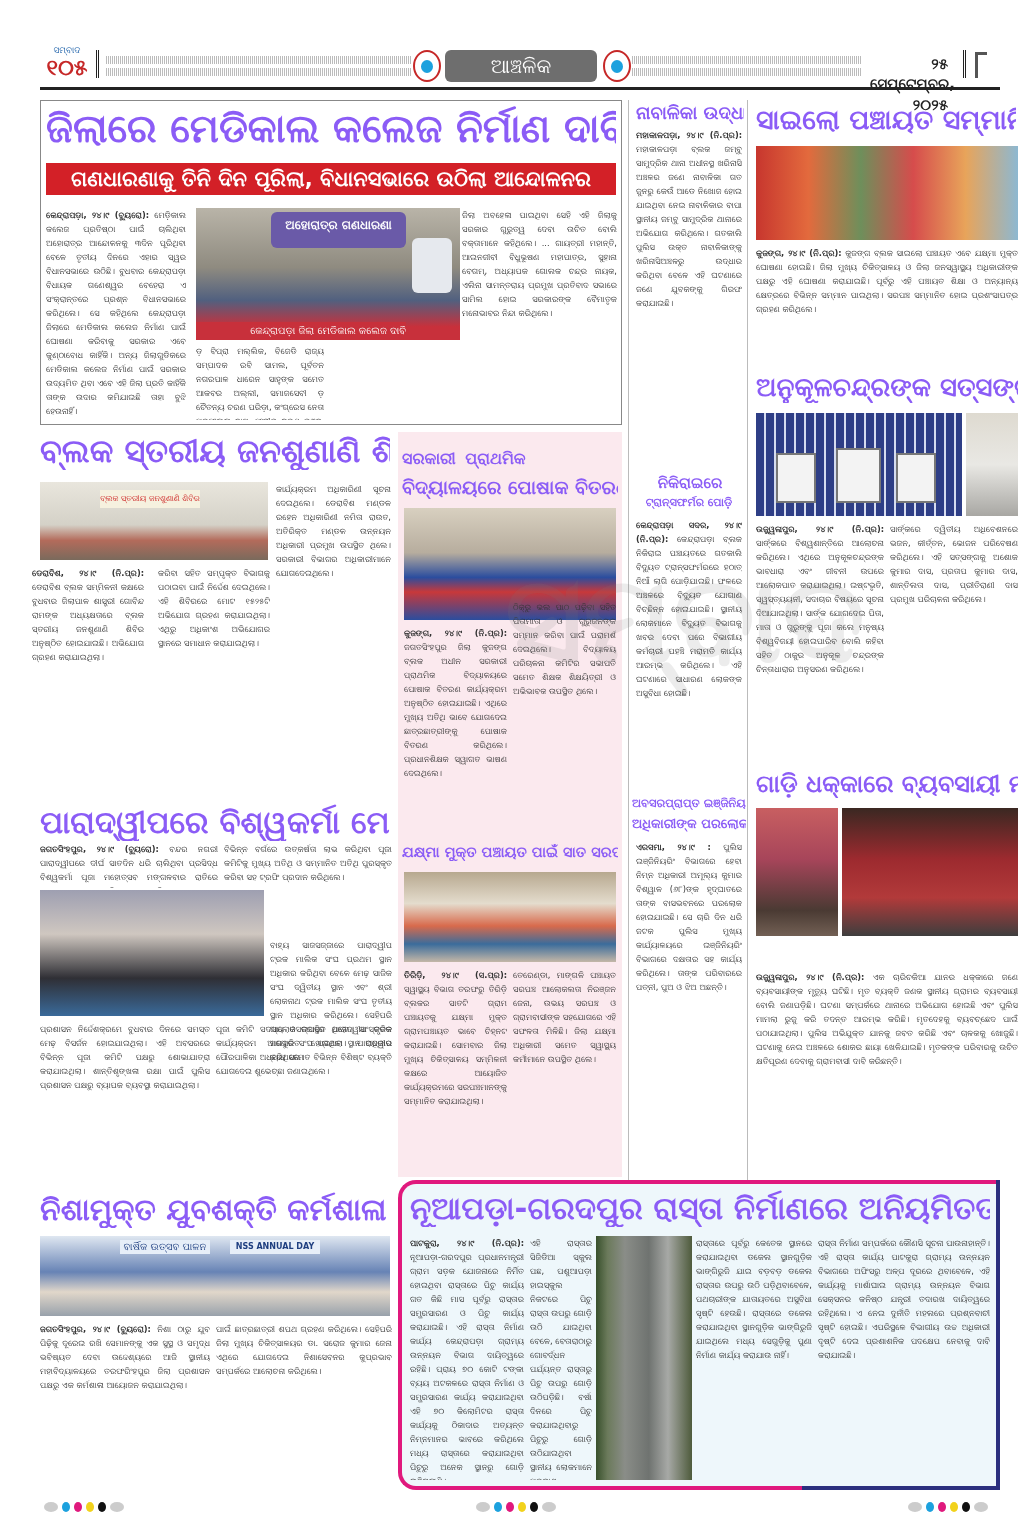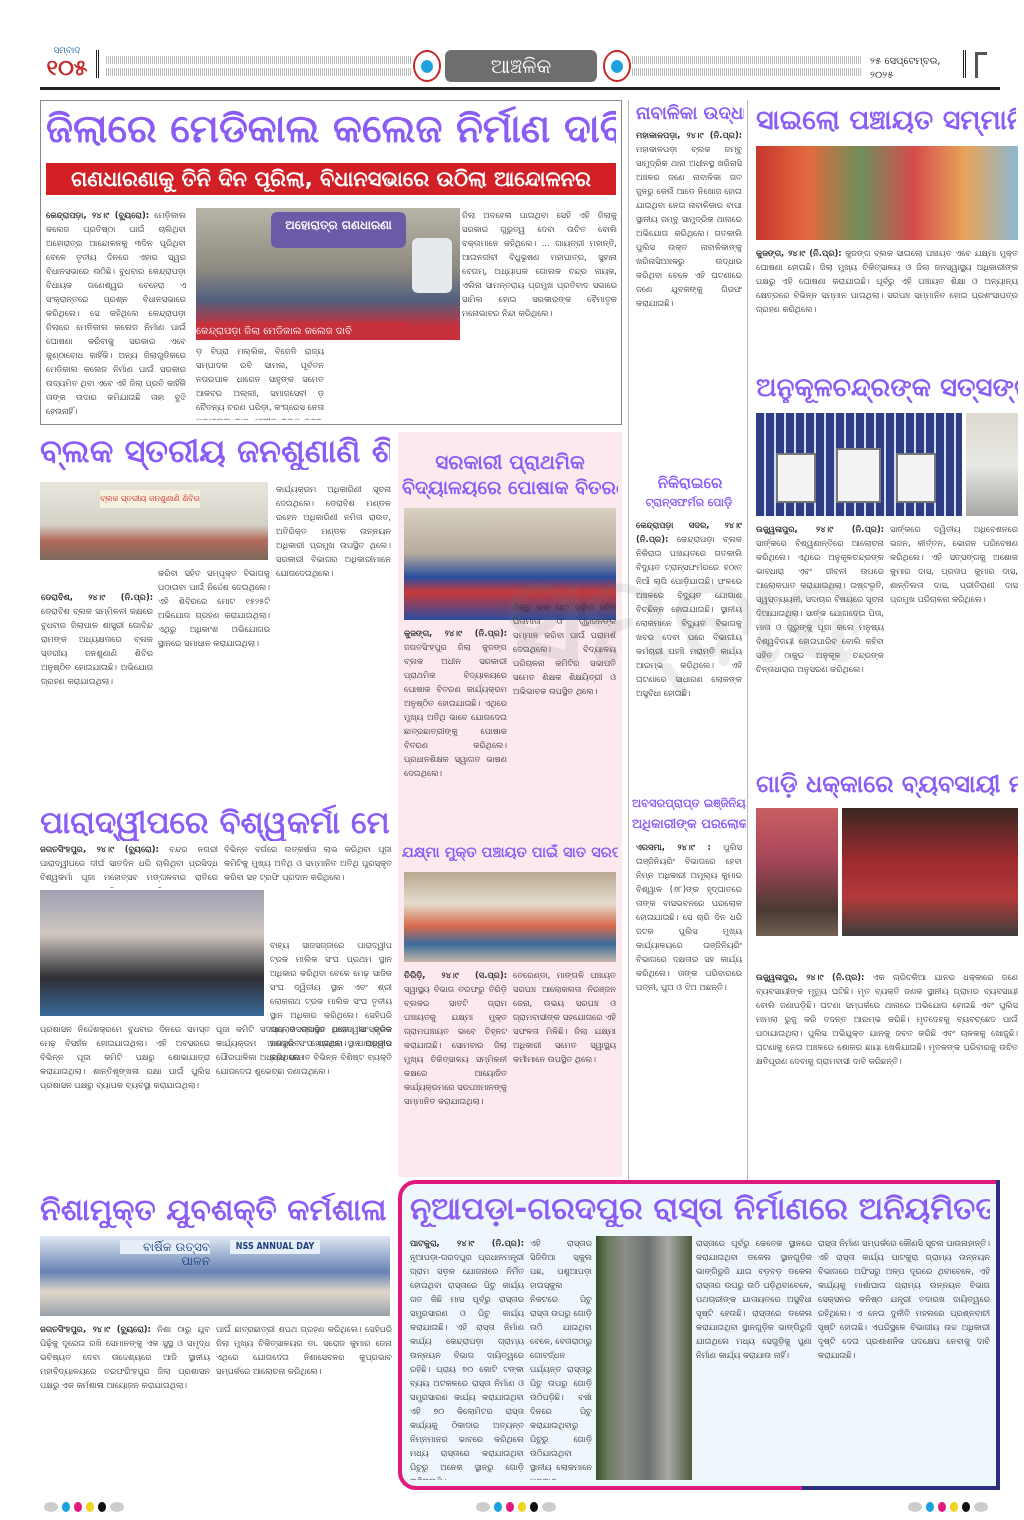--- a/index.html
+++ b/index.html
@@ -5,21 +5,21 @@
   * { box-sizing: border-box; margin: 0; padding: 0; }
   body { width: 1024px; height: 1520px; background: #fff; font-family: "DejaVu Sans", sans-serif; color: #222; position: relative; overflow: hidden; }
   .abs { position: absolute; }
   .hdr-logo { left: 46px; top: 46px; width: 42px; height: 44px; text-align: center; font-size: 9px; color: #1a5fa8; line-height: 1; }
   .hdr-logo .num { font-size: 22px; font-weight: bold; color: #c62828; display: block; margin-top: 2px; }
   .hdr-rule { top: 50px; height: 28px; border-left: 3px double #222; border-right: 3px double #222; }
   .hatch { height: 8px; background: repeating-linear-gradient(90deg, #bbb 0 1px, #fff 1px 2px); position: absolute; }
   .sec-pill { left: 445px; top: 50px; width: 152px; height: 32px; background: #6e6e6e; border-radius: 6px; color: #fff; font-size: 20px; text-align: center; line-height: 32px; }
   .dot-ring { width: 28px; height: 32px; border: 2px solid #c62828; border-radius: 50%; top: 50px; }
   .dot-ring::after { content: ""; position: absolute; left: 6px; top: 8px; width: 12px; height: 13px; background: #1ca1de; border-radius: 50%; }
-  .hdr-date { left: 870px; top: 54px; font-size: 10px; text-align: left; width: 78px; line-height: 1.35; }
+  .hdr-date { left: 870px; top: 54px; font-size: 15px; text-align: right; width: 78px; line-height: 1.35; font-weight: bold; }
   .page-num { left: 975px; top: 52px; width: 12px; height: 26px; border-top: 3px solid #555; border-left: 3px solid #555; }
   .hdr-line { left: 40px; top: 87px; width: 960px; height: 3px; background: #222; }
   .box { border: 1px solid #888; }
   .headline { font-weight: bold; color: #8b5cf6; white-space: nowrap; overflow: hidden; }
   .col { font-size: 8.3px; line-height: 14px; color: #333; overflow: hidden; text-align: justify; }
   .photo { overflow: hidden; }
   .red-strip { background: #d32027; color: #fff; font-weight: bold; text-align: center; }
   .pink { background: #fbe9ee; }
   .light-blue { background: #eef7fb; }
   .footer-dots { top: 1502px; height: 10px; display: flex; gap: 4px; align-items: center; }
@@ -52,21 +52,21 @@
 
 <div class="abs box" style="left:40px; top:100px; width:582px; height:325px;"></div>
 <div class="abs headline" style="left:46px; top:106px; width:570px; font-size:39px; text-align:center;">ଜିଲାରେ ମେଡିକାଲ କଲେଜ ନିର୍ମାଣ ଦାବି</div>
 <div class="abs red-strip" style="left:46px; top:163px; width:570px; height:32px; font-size:21px; line-height:32px;">ଗଣଧାରଣାକୁ ତିନି ଦିନ ପୂରିଲା, ବିଧାନସଭାରେ ଉଠିଲା ଆନ୍ଦୋଳନର ସ୍ୱର</div>
 <div class="abs col" style="left:46px; top:208px; width:140px; height:210px;">
   <span class="byline">କେନ୍ଦ୍ରାପଡ଼ା, ୨୪।୯ (ବ୍ୟୁରୋ):</span>
   <span>ମେଡ଼ିକାଲ କଲେଜ ପ୍ରତିଷ୍ଠା ପାଇଁ ଚାଲିଥିବା ଅହୋରାତ୍ର ଆନ୍ଦୋଳନକୁ ୩ଦିନ ପୂରିଥିବା ବେଳେ ତୃତୀୟ ଦିନରେ ଏହାର ସ୍ୱର ବିଧାନସଭାରେ ଉଠିଛି। ବୁଧବାର କେନ୍ଦ୍ରାପଡ଼ା ବିଧାୟକ ଗଣେଶ୍ୱର ବେହେରା ଏ ସଂକ୍ରାନ୍ତରେ ପ୍ରଶ୍ନ ବିଧାନସଭାରେ କରିଥିଲେ। ସେ କହିଥିଲେ କେନ୍ଦ୍ରାପଡ଼ା ଜିଲାରେ ମେଡିକାଲ କଲେଜ ନିର୍ମାଣ ପାଇଁ ଘୋଷଣା କରିବାକୁ ସରକାର ଏବେ କୁଣ୍ଠାବୋଧ କାହିଁକି। ଅନ୍ୟ ଜିଲାଗୁଡିକରେ ମେଡିକାଲ କଲେଜ ନିର୍ମାଣ ପାଇଁ ସରକାର ଉଦ୍ୟମିତ ଥିବା ଏବେ ଏହି ଜିଲା ପ୍ରତି କାହିଁକି ତାଙ୍କ ଉଦାର କମିଯାଇଛି ତାହା ବୁଝି ହେଉନାହିଁ।</span>
 </div>
 <div class="abs photo" style="left:196px; top:208px; width:264px; height:132px; background:linear-gradient(180deg,#b9b4a8 0%,#8f8b80 45%,#51607f 70%,#c8303b 90%);">
   <div style="position:absolute; left:75px; top:4px; width:135px; height:36px; background:#6a5aa8; color:#fff; font-size:12px; font-weight:bold; text-align:center; line-height:26px;border-radius:6px;">ଅହୋରାତ୍ର ଗଣଧାରଣା</div>
-  <div style="position:absolute; left:0; bottom:0; width:210px; height:18px; background:#c8303b; color:#fff; font-size:10px; text-align:left; line-height:18px; white-space:nowrap; overflow:hidden;">କେନ୍ଦ୍ରାପଡ଼ା ଜିଲା ମେଡିକାଲ କଲେଜ ଦାବି</div>
+  <div style="position:absolute; left:0; bottom:0; width:210px; height:18px; background:#c8303b; color:#fff; font-size:10px; text-align:right; line-height:18px; white-space:nowrap; overflow:hidden;">କେନ୍ଦ୍ରାପଡ଼ା ଜିଲା ମେଡିକାଲ କଲେଜ ଦାବି</div>
   <div style="position:absolute; right:8px; top:30px; width:40px; height:55px; background:#e6e9ee; border-radius:6px;"></div>
 </div>
 <div class="abs col" style="left:196px; top:344px; width:128px; height:76px;">ଡ଼ ବିପ୍ରା ମଲ୍ଲିକ, ବିଜେଡି ରାଜ୍ୟ ସମ୍ପାଦକ ରବି ସାମଲ, ପୂର୍ବତନ ନଗରପାଳ ଧାରେନ ସାହୁଙ୍କ ସମେତ ଆକବର ଅଲ୍ଲୀ, ସମାଜସେବୀ ଡ଼ ଚୈତନ୍ୟ ଚରଣ ପରିଡ଼ା, କଂଗ୍ରେସ ନେତା ପ୍ରଫୁଲ୍ଲ ଦାସ, ଫକୀର ଚରଣ ଭଞ୍ଜ, ବିକାଶ ବେହେରା, ମାଧବ ଦାସ, ନାରାୟଣ ବିଶ୍ୱାଳ,</div>
 <div class="abs col" style="left:462px; top:208px; width:155px; height:212px;">ଜିଲା ଅବହେଳା ପାଇଥିବା ସେହି ଏହି ଜିଲାକୁ ସରକାର ଗୁରୁତ୍ୱ ଦେବା ଉଚିତ ବୋଲି ବକ୍ତାମାନେ କହିଥିଲେ। ... ଗାୟତ୍ରୀ ମହାନ୍ତି, ଆଇନଜୀବୀ ବିଧୁଭୂଷଣ ମହାପାତ୍ର, ସୁହାନା ବେଗମ୍, ଅଧ୍ୟାପକ ଗୋଲକ ଚନ୍ଦ୍ର ନାୟକ, ଏଲିନା ସାମନ୍ତରାୟ ପ୍ରମୁଖ ପ୍ରତିବାଦ ସଭାରେ ସାମିଲ ହୋଇ ସରକାରଙ୍କ ବୈମାତୃକ ମନୋଭାବର ନିନ୍ଦା କରିଥିଲେ।</div>
 
 <div class="abs vline" style="left:628px; top:100px; height:1080px;"></div>
 <div class="abs headline" style="left:636px; top:102px; width:108px; font-size:18px; text-align:center;">ନାବାଳିକା ଉଦ୍ଧାର</div>
 <div class="abs col" style="left:636px; top:128px; width:106px; height:300px;">
   <span class="byline">ମହାକାଳପଡ଼ା, ୨୪।୯ (ନି.ପ୍ର):</span>
   <span>ମହାକାଳପଡ଼ା ବ୍ଲକ ଜମ୍ବୁ ସାମୁଦ୍ରିକ ଥାନା ଅଧୀନସ୍ଥ ଖରିନାସି ଅଞ୍ଚଳର ଜଣେ ନାବାଳିକା ଗତ ଜୁନରୁ କେଉଁ ଆଡେ ନିଖୋଜ ହୋଇ ଯାଇଥିବା ନେଇ ନାବାଳିକାର ବାପା ସ୍ଥାନୀୟ ଜମ୍ବୁ ସାମୁଦ୍ରିକ ଥାନାରେ ଅଭିଯୋଗ କରିଥିଲେ। ଗତକାଲି ପୁଲିସ ଉକ୍ତ ନାବାଳିକାଙ୍କୁ ଖରିନାସିଅଞ୍ଚଳରୁ ଉଦ୍ଧାର କରିଥିବା ବେଳେ ଏହି ଘଟଣାରେ ଜଣେ ଯୁବକଙ୍କୁ ଗିରଫ କରାଯାଇଛି।</span>
@@ -90,29 +90,29 @@
 <div class="abs col" style="left:756px; top:522px; width:128px; height:240px;">
   <span class="byline">ଉଜ୍ଜ୍ୱଳାପୁର, ୨୪।୯ (ନି.ପ୍ର):</span>
   <span>ସାର୍ଙ୍କରେ ବିଶ୍ୱଶାନ୍ତିରେ ଆଲୋଚନା କରିଥିଲେ। ଏଥିରେ ଅନୁକୂଳଚନ୍ଦ୍ରଙ୍କ ଭାବଧାରା ଏବଂ ଜୀବନୀ ଉପରେ ଆଲୋକପାତ କରାଯାଇଥିଲା। ଇଷ୍ଟଭୃତି, ସ୍ୱସ୍ତ୍ୟୟନୀ, ସଦାଚାର ବିଷୟରେ ସୂଚନା ଦିଆଯାଇଥିଲା। ସାର୍ଙ୍କ ଯୋଗଦେଇ ପିତା, ମାତା ଓ ଗୁରୁଙ୍କୁ ପୂଜା କଲେ ମନୁଷ୍ୟ ବିଶ୍ୱବିଜୟୀ ହୋଇପାରିବ ବୋଲି କହିବା ସହିତ ଠାକୁର ଅନୁକୂଳ ଚନ୍ଦ୍ରଙ୍କ ଚିନ୍ତାଧାରାର ଅନୁସରଣ କରିଥିଲେ।</span>
 </div>
 <div class="abs col" style="left:890px; top:522px; width:128px; height:240px;">ସାର୍ଙ୍କରେ ଦ୍ୱିତୀୟ ଅଧିବେଶନରେ ଭଜନ, କୀର୍ତ୍ତନ, ଭୋଜନ ପରିବେଷଣ କରିଥିଲେ। ଏହି ସତ୍‌ସଙ୍ଗକୁ ଅଶୋକ କୁମାର ଦାସ, ପ୍ରତାପ କୁମାର ଦାସ, ଶାନ୍ତିଲତା ଦାସ, ପ୍ରୀତିରାଣୀ ଦାସ ପ୍ରମୁଖ ପରିଚାଳନା କରିଥିଲେ।</div>
 
 <div class="abs headline" style="left:40px; top:432px; width:350px; font-size:32px;">ବ୍ଲକ ସ୍ତରୀୟ ଜନଶୁଣାଣି ଶିବିର</div>
 <div class="abs photo" style="left:40px; top:482px; width:228px; height:78px; background:linear-gradient(180deg,#e9e6dd 0%,#d4d1c7 55%,#b36b5b 75%,#7a6a5c 100%);">
   <div style="position:absolute; left:60px; top:8px; width:100px; height:18px; background:#f6f1df; color:#c22; font-size:8px; text-align:center; line-height:18px; white-space:nowrap; overflow:hidden;">ବ୍ଲକ ସ୍ତରୀୟ ଜନଶୁଣାଣି ଶିବିର</div>
 </div>
-<div class="abs col" style="left:41px; top:566px; width:112px; height:228px;margin-top:24px;">
+<div class="abs col" style="left:32px; top:566px; width:112px; height:228px;">
   <span class="byline">ଡେରାବିଶ, ୨୪।୯ (ନି.ପ୍ର):</span>
   <span>ଡେରାବିଶ ବ୍ଲକ ସମ୍ମିଳନୀ କକ୍ଷରେ ବୁଧବାର ଜିଲାପାଳ ଶାସ୍ତ୍ରୀ ଗୋବିନ୍ଦ ରାମଙ୍କ ଅଧ୍ୟକ୍ଷତାରେ ବ୍ଲକ ସ୍ତରୀୟ ଜନଶୁଣାଣି ଶିବିର ଅନୁଷ୍ଠିତ ହୋଇଯାଇଛି। ଅଭିଯୋଗ ଗ୍ରହଣ କରାଯାଇଥିଲା।</span>
 </div>
 <div class="abs col" style="left:158px; top:566px; width:112px; height:228px;">କରିବା ସହିତ ସମ୍ପୃକ୍ତ ବିଭାଗକୁ ପଠାଇବା ପାଇଁ ନିର୍ଦ୍ଦେଶ ଦେଇଥିଲେ। ଏହି ଶିବିରରେ ମୋଟ ୧୫୨୫ଟି ଅଭିଯୋଗ ଗ୍ରହଣ କରାଯାଇଥିଲା। ଏଥିରୁ ଅଧିକାଂଶ ଅଭିଯୋଗର ସ୍ଥାନରେ ସମାଧାନ କରାଯାଇଥିଲା।</div>
 <div class="abs col" style="left:276px; top:482px; width:115px; height:312px;">କାର୍ଯ୍ୟକ୍ରମ ଅଧିକାରିଣୀ ସୂଚନା ଦେଇଥିଲେ। ଡେରାବିଶ ମଣ୍ଡଳ ରହେନ ଅଧିକାରିଣୀ ନମିତା ରାଉତ, ଅତିରିକ୍ତ ମଣ୍ଡଳ ଉନ୍ନୟନ ଅଧିକାରୀ ପ୍ରମୁଖ ଉପସ୍ଥିତ ଥିଲେ। ସରକାରୀ ବିଭାଗର ଅଧିକାରୀମାନେ ଯୋଗଦେଇଥିଲେ।</div>
 
 <div class="abs pink" style="left:398px; top:432px; width:224px; height:745px;"></div>
-<div class="abs headline" style="left:402px; top:450px; width:216px; font-size:20px; text-align:center;">ସରକାରୀ ପ୍ରାଥମିକ</div>
+<div class="abs headline" style="left:402px; top:450px; width:216px; font-size:16px; text-align:left;font-family:Liberation Mono, monospace;">ସରକାରୀ ପ୍ରାଥମିକ</div>
 <div class="abs headline" style="left:402px; top:476px; width:216px; font-size:19px; text-align:center;">ବିଦ୍ୟାଳୟରେ ପୋଷାକ ବିତରଣ</div>
 <div class="abs photo" style="left:404px; top:508px; width:212px; height:112px; background:linear-gradient(180deg,#d8d0c0 0%,#b7ad9e 40%,#2b4d9e 62%,#c8383a 75%,#2b4d9e 100%);"></div>
 <div class="abs col" style="left:404px; top:626px; width:103px; height:300px;">
   <span class="byline">କୁଜଙ୍ଗ, ୨୪।୯ (ନି.ପ୍ର):</span>
   <span>ଜଗତସିଂହପୁର ଜିଲା କୁଜଙ୍ଗ ବ୍ଲକ ଅଧୀନ ସରକାରୀ ପ୍ରାଥମିକ ବିଦ୍ୟାଳୟରେ ପୋଷାକ ବିତରଣ କାର୍ଯ୍ୟକ୍ରମ ଅନୁଷ୍ଠିତ ହୋଇଯାଇଛି। ଏଥିରେ ମୁଖ୍ୟ ଅତିଥି ଭାବେ ଯୋଗଦେଇ ଛାତ୍ରଛାତ୍ରୀଙ୍କୁ ପୋଷାକ ବିତରଣ କରିଥିଲେ। ପ୍ରଧାନଶିକ୍ଷକ ସ୍ୱାଗତ ଭାଷଣ ଦେଇଥିଲେ।</span>
 </div>
 <div class="abs col" style="left:513px; top:600px; width:103px; height:180px;">ଠିକ୍‌ରୁ ଭଲ ପାଠ ପଢ଼ିବା ସହିତ ପିତାମାତା ଓ ଗୁରୁଜନଙ୍କ ସମ୍ମାନ କରିବା ପାଇଁ ପରାମର୍ଶ ଦେଇଥିଲେ। ବିଦ୍ୟାଳୟ ପରିଚାଳନା କମିଟିର ସଭାପତି ସମେତ ଶିକ୍ଷକ ଶିକ୍ଷୟିତ୍ରୀ ଓ ଅଭିଭାବକ ଉପସ୍ଥିତ ଥିଲେ।</div>
 <div class="abs" style="left:505px; top:560px; font-size:120px; color:rgba(120,120,120,0.14); font-weight:bold; line-height:1; white-space:nowrap;">ସମ୍ବାଦ</div>
 
 <div class="abs headline" style="left:636px; top:474px; width:108px; font-size:15px; text-align:center;">ନିକିରାଇରେ</div>
@@ -151,21 +151,21 @@
 <div class="abs headline" style="left:756px; top:770px; width:262px; font-size:24px; text-align:center;">ଗାଡ଼ି ଧକ୍କାରେ ବ୍ୟବସାୟୀ ମୃତ</div>
 <div class="abs photo" style="left:756px; top:808px; width:82px; height:128px; background:linear-gradient(180deg,#c85f61 0%,#a7455a 40%,#4a3a33 80%,#726054 100%);"></div>
 <div class="abs photo" style="left:842px; top:808px; width:176px; height:128px; background:linear-gradient(180deg,#3a2822 0%,#9d2a2f 40%,#b23a3a 70%,#3e3e3e 100%);"></div>
 <div class="abs col" style="left:756px; top:942px; width:262px; height:234px;margin-top:28px;">
   <span class="byline">ଉଜ୍ଜ୍ୱଳାପୁର, ୨୪।୯ (ନି.ପ୍ର):</span>
   <span>ଏକ ଚାରିଚକିଆ ଯାନର ଧକ୍କାରେ ଜଣେ ବ୍ୟବସାୟୀଙ୍କ ମୃତ୍ୟୁ ଘଟିଛି। ମୃତ ବ୍ୟକ୍ତି ଜଣକ ସ୍ଥାନୀୟ ଗ୍ରାମର ବ୍ୟବସାୟୀ ବୋଲି ଜଣାପଡ଼ିଛି। ଘଟଣା ସମ୍ପର୍କରେ ଥାନାରେ ଅଭିଯୋଗ ହୋଇଛି ଏବଂ ପୁଲିସ ମାମଲା ରୁଜୁ କରି ତଦନ୍ତ ଆରମ୍ଭ କରିଛି। ମୃତଦେହକୁ ବ୍ୟବଚ୍ଛେଦ ପାଇଁ ପଠାଯାଇଥିଲା। ପୁଲିସ ଅଭିଯୁକ୍ତ ଯାନକୁ ଜବତ କରିଛି ଏବଂ ଚାଳକକୁ ଖୋଜୁଛି। ଘଟଣାକୁ ନେଇ ଅଞ୍ଚଳରେ ଶୋକର ଛାୟା ଖେଳିଯାଇଛି। ମୃତକଙ୍କ ପରିବାରକୁ ଉଚିତ କ୍ଷତିପୂରଣ ଦେବାକୁ ଗ୍ରାମବାସୀ ଦାବି କରିଛନ୍ତି।</span>
 </div>
 
 <div class="abs headline" style="left:40px; top:1192px; width:350px; font-size:30px;">ନିଶାମୁକ୍ତ ଯୁବଶକ୍ତି କର୍ମଶାଳା</div>
 <div class="abs photo" style="left:40px; top:1236px; width:350px; height:80px; background:linear-gradient(180deg,#dfe7f1 0%,#6783b5 45%,#e1d7ca 70%,#98a1ab 100%);">
-  <div style="position:absolute; left:80px; top:4px; width:90px; height:14px; background:#e6eef8; color:#1f3f80; font-size:12px; text-align:right; line-height:14px;">ବାର୍ଷିକ ଉତ୍ସବ ପାଳନ</div>
+  <div style="position:absolute; left:80px; top:4px; width:90px; height:14px; background:#e6eef8; color:#1f3f80; font-size:10px; text-align:center; line-height:14px;">ବାର୍ଷିକ ଉତ୍ସବ ପାଳନ</div>
   <div style="position:absolute; left:190px; top:4px; width:90px; height:14px; background:#e6eef8; color:#1f3f80; font-size:8px; text-align:center; line-height:14px; font-weight:bold;">NSS ANNUAL DAY</div>
 </div>
 <div class="abs col" style="left:40px; top:1322px; width:170px; height:158px;">
   <span class="byline">ଜଗତସିଂହପୁର, ୨୪।୯ (ବ୍ୟୁରୋ):</span>
   <span>ନିଶା ଠାରୁ ଯୁବ ପିଢ଼ିକୁ ଦୂରେଇ ରଖି ସେମାନଙ୍କୁ ଏକ ସୁସ୍ଥ ଓ ସମୃଦ୍ଧ ଭବିଷ୍ୟତ ଦେବା ଉଦ୍ଦେଶ୍ୟରେ ଆଜି ସ୍ଥାନୀୟ ମହାବିଦ୍ୟାଳୟରେ ତରଫରିଂହପୁର ଜିଲା ପ୍ରଶାସନ ପକ୍ଷରୁ ଏକ କର୍ମଶାଳା ଆୟୋଜନ କରାଯାଇଥିଲା।</span>
 </div>
 <div class="abs col" style="left:216px; top:1322px; width:176px; height:158px;">ପାଇଁ ଛାତ୍ରଛାତ୍ରୀ ଶପଥ ଗ୍ରହଣ କରିଥିଲେ। ସେହିପରି ଜିଲା ମୁଖ୍ୟ ଚିକିତ୍ସାଳୟର ଡା. ସରୋଜ କୁମାର ଜେନା ଏଥିରେ ଯୋଗଦେଇ ନିଶାସେବନର କୁପ୍ରଭାବ ସମ୍ପର୍କରେ ଆଲୋଚନା କରିଥିଲେ।</div>
 
 <div class="abs light-blue" style="left:398px; top:1180px; width:602px; height:310px; border-left:4px solid #e0197d; border-top:4px solid #e0197d; border-bottom:4px solid #e0197d; border-right:4px solid #2b2f7e; border-radius:18px 0 0 18px;"></div>
 <div class="abs" style="left:802px; top:1486px; width:198px; height:4px; background:#2b2f7e;"></div>

